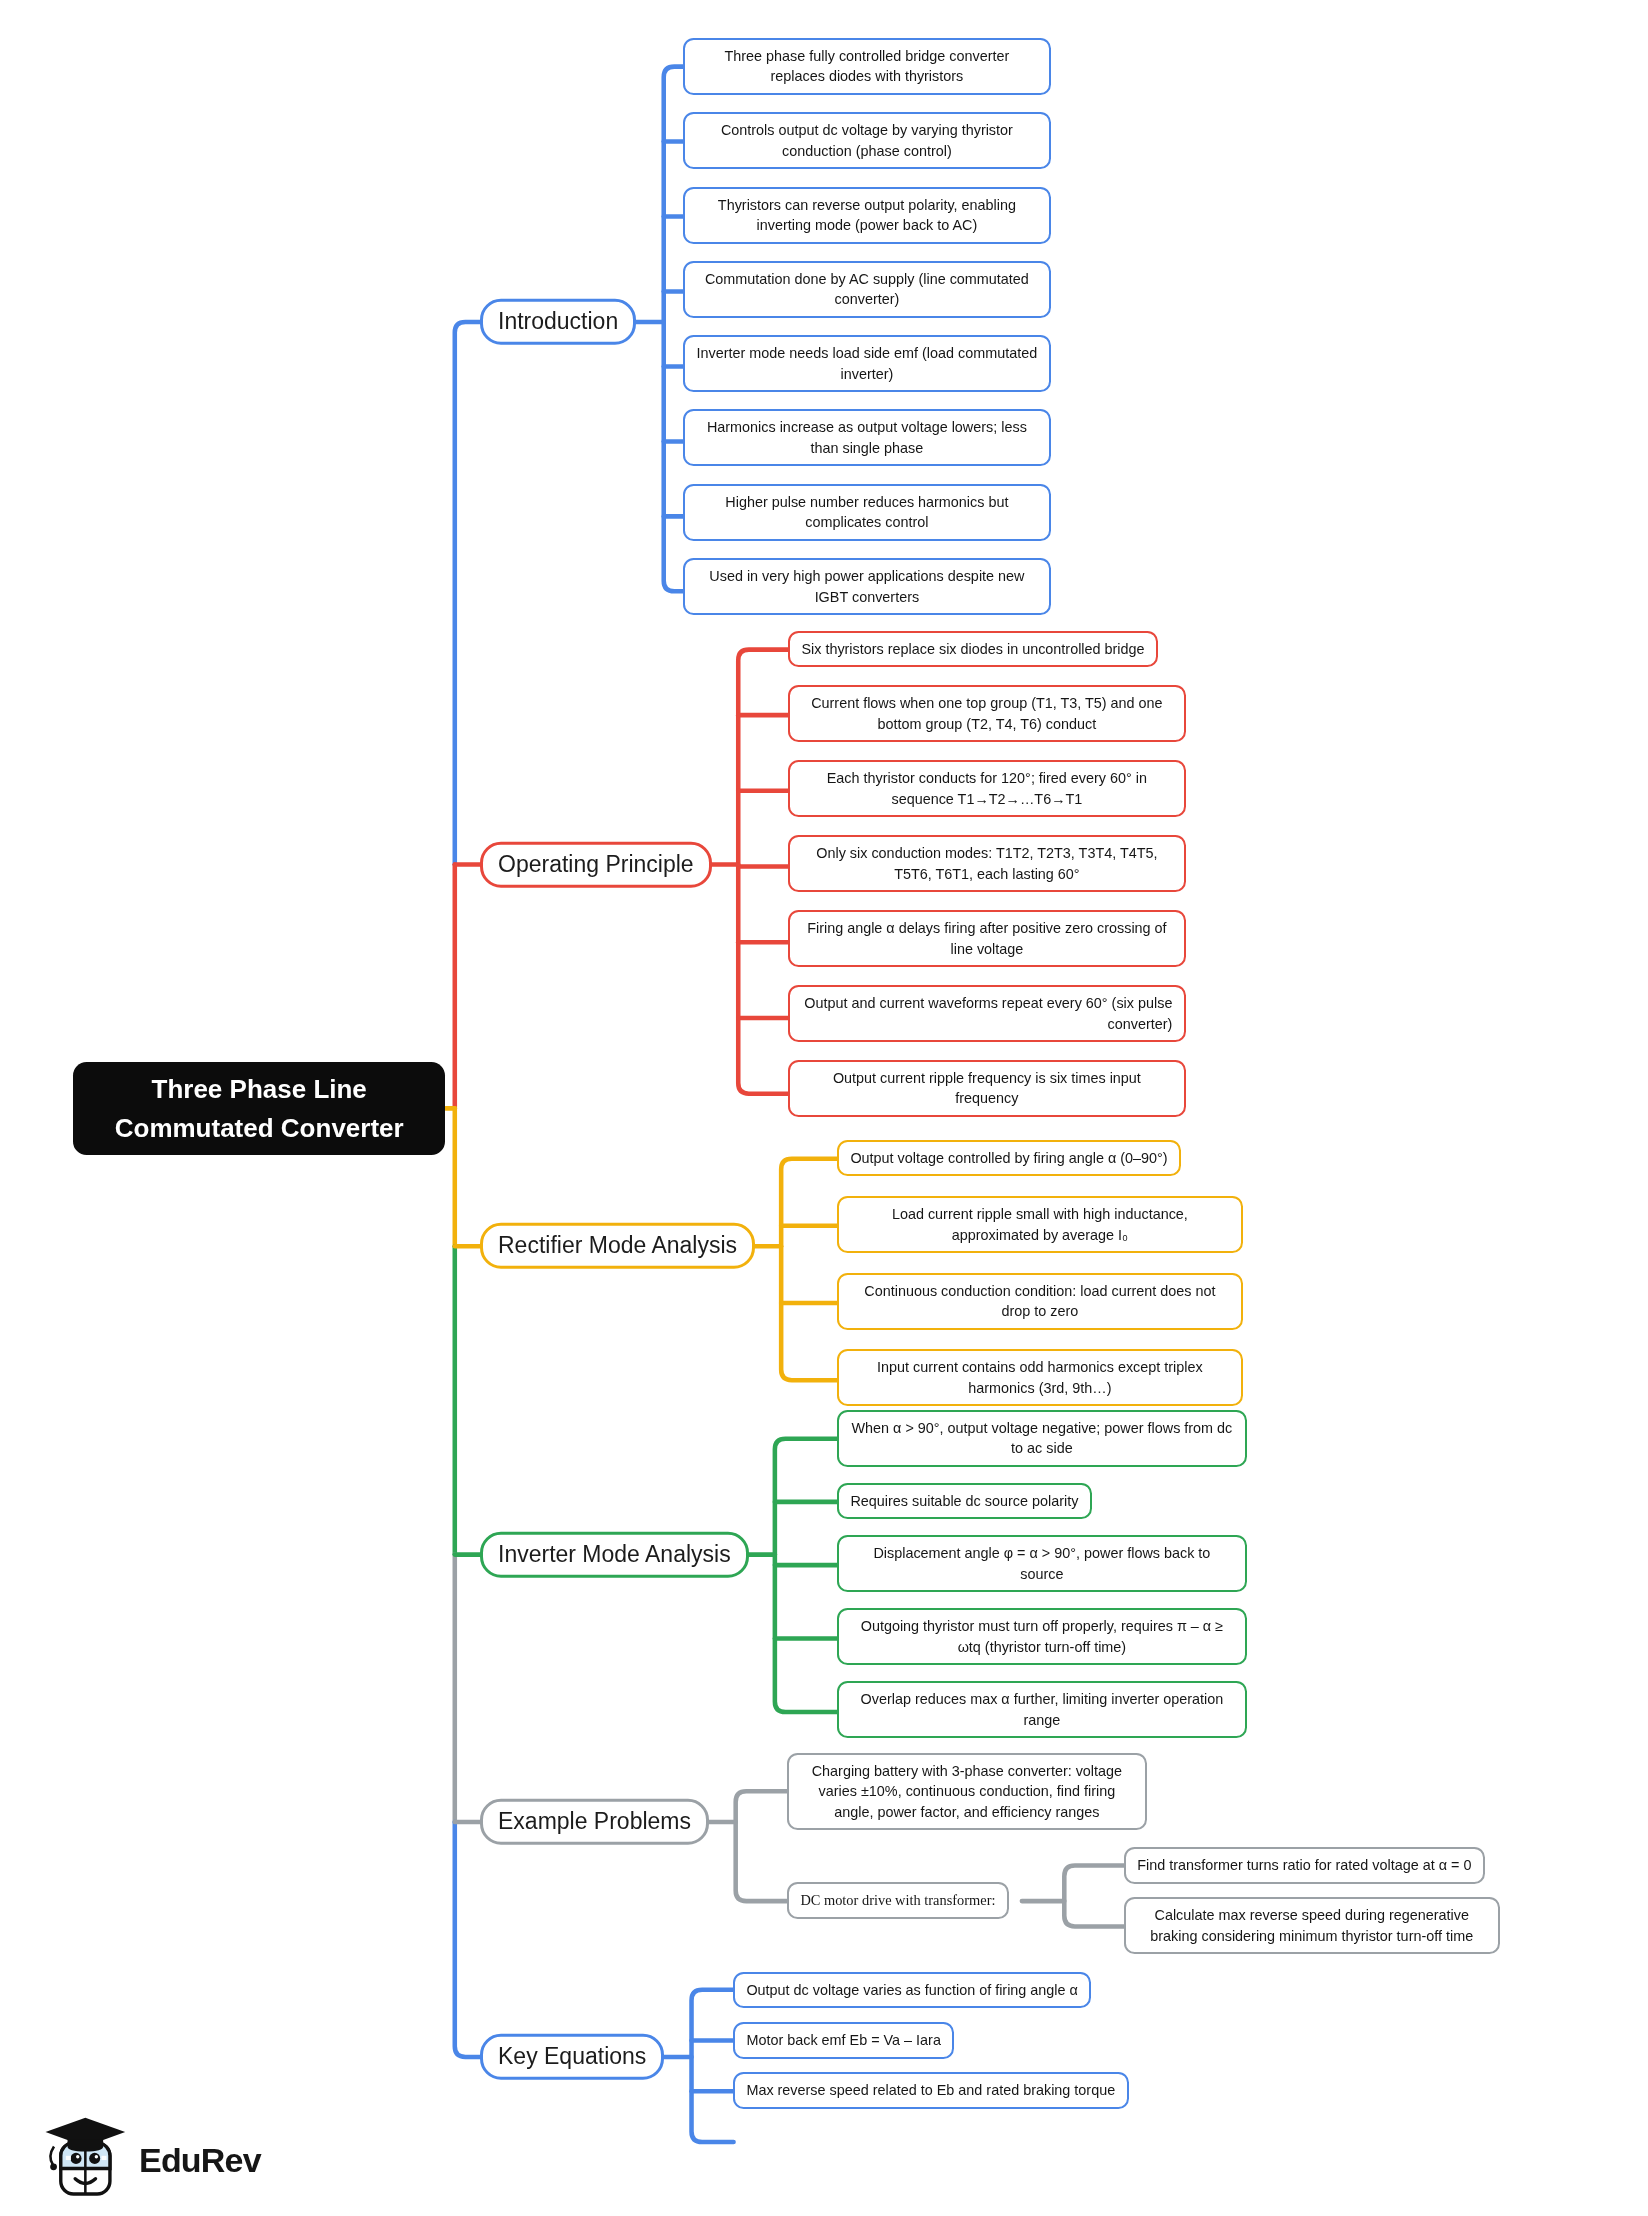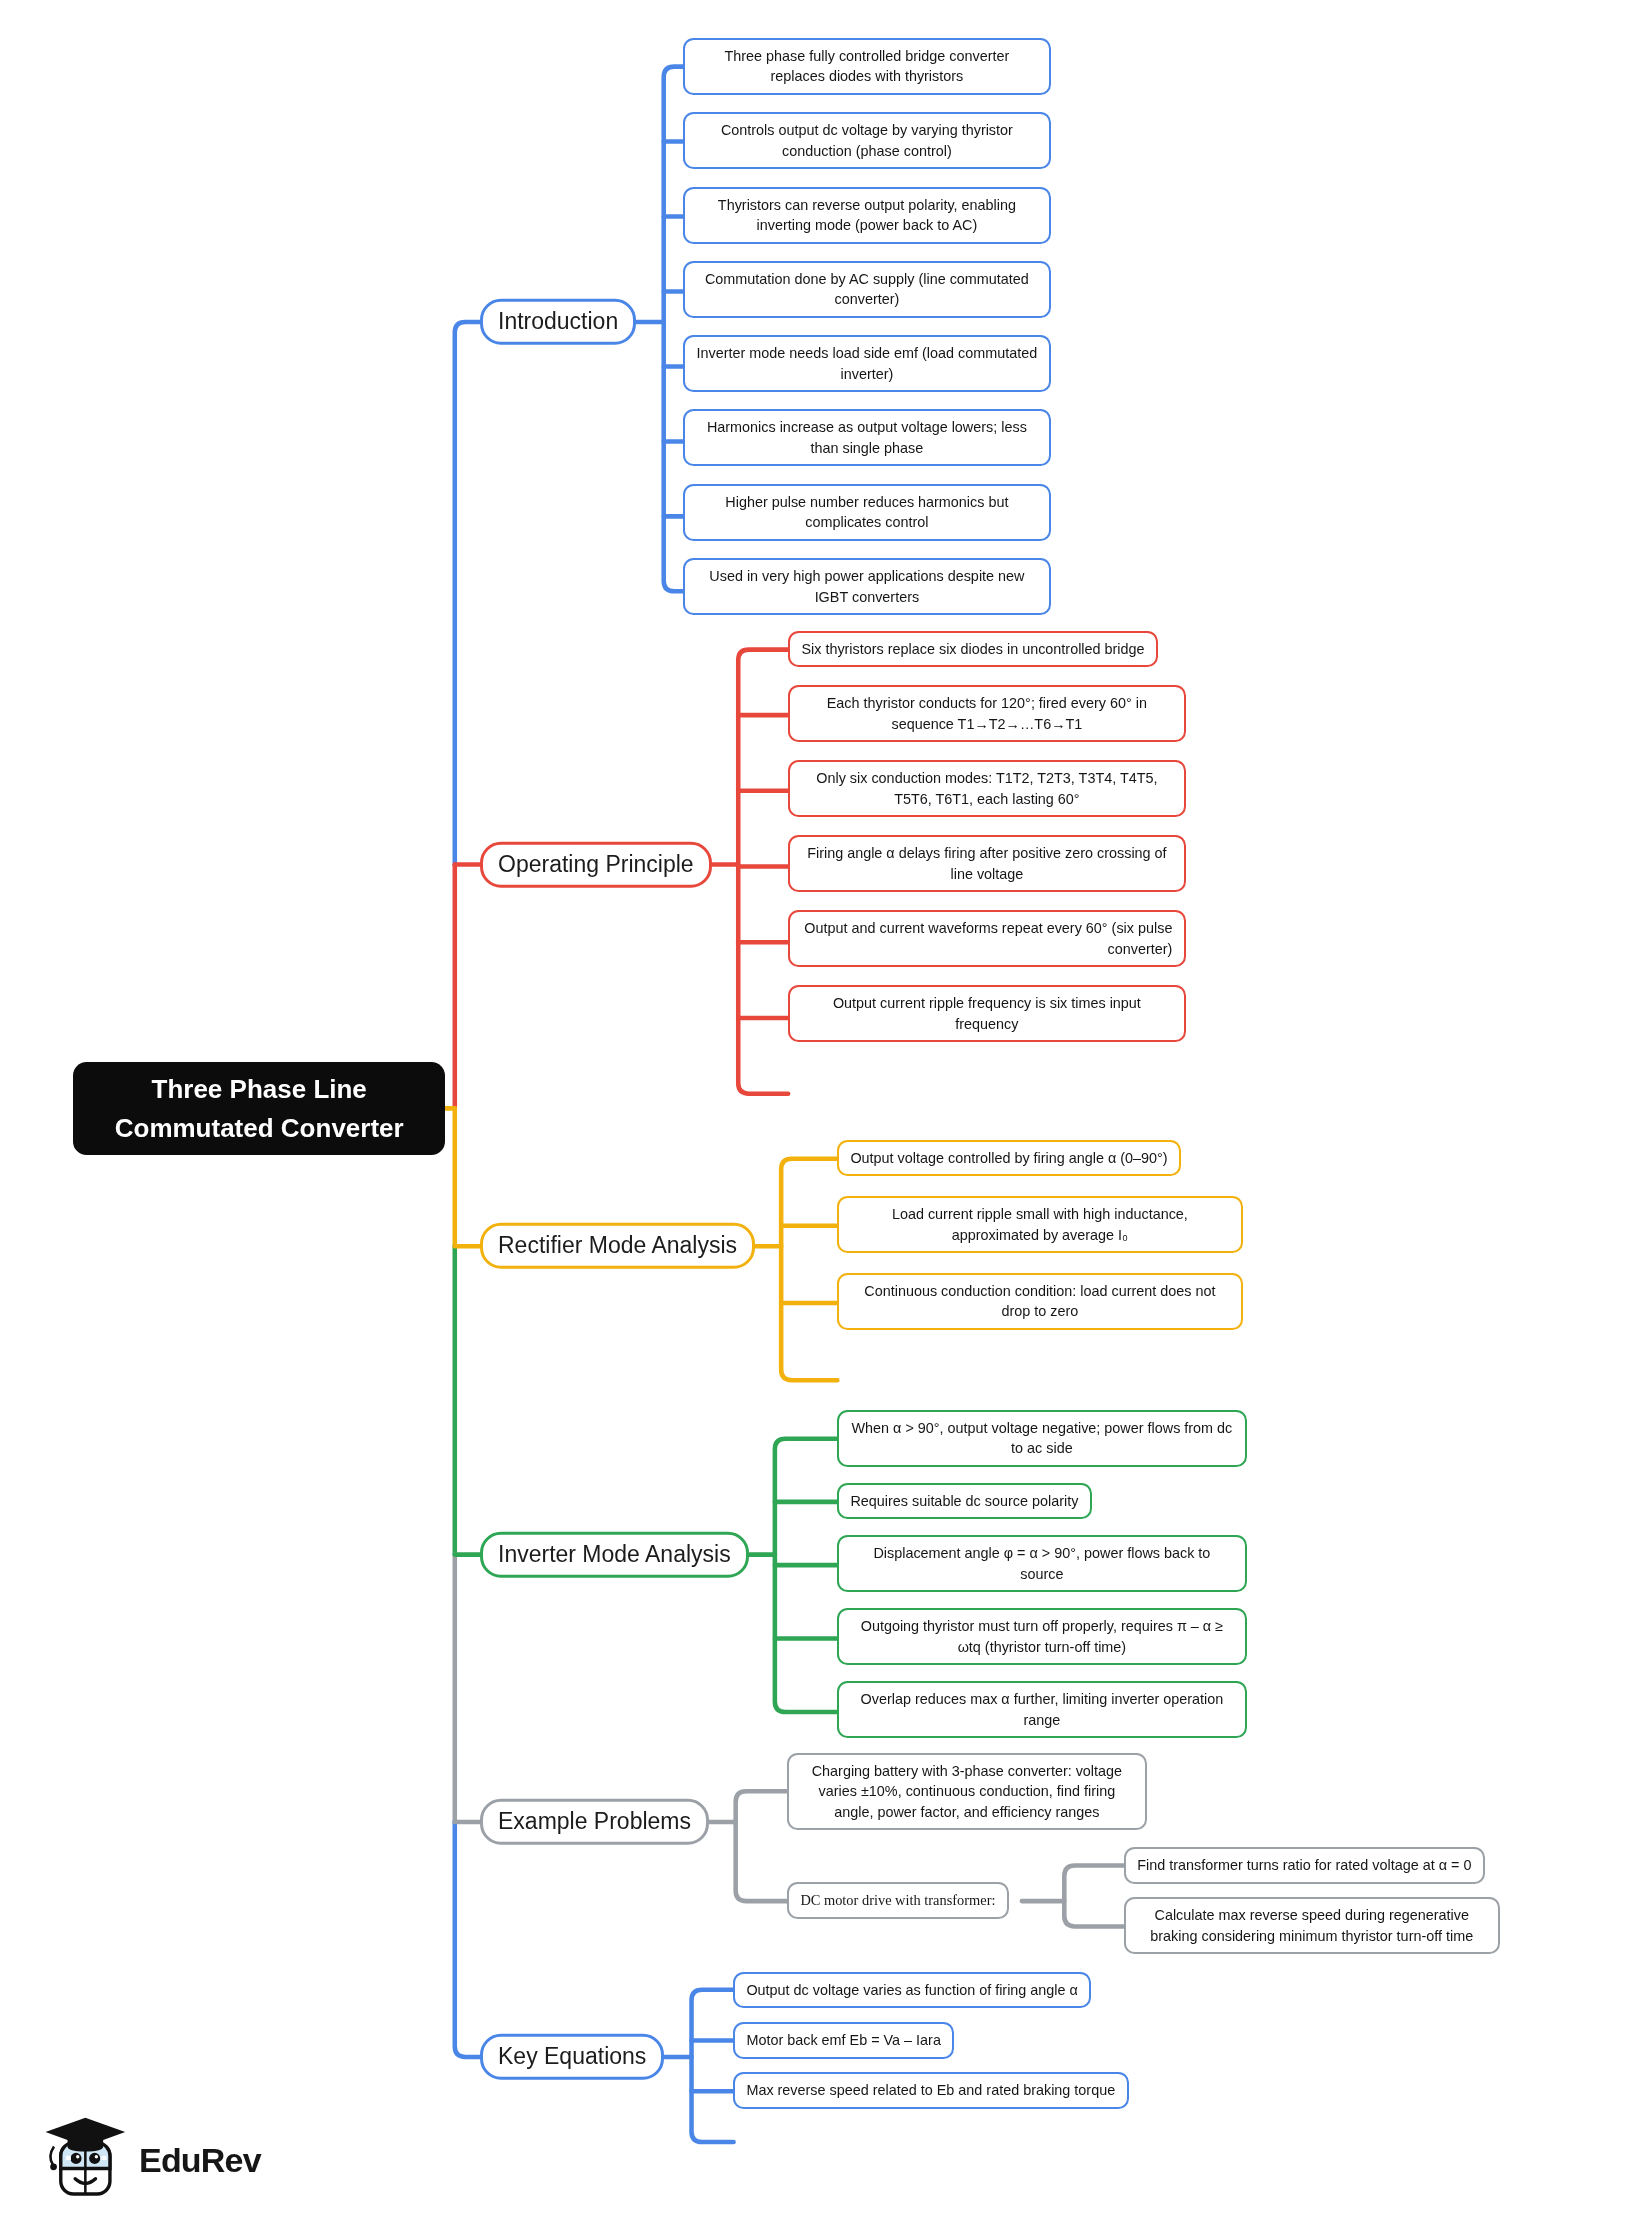--- a/index.html
+++ b/index.html
@@ -78,30 +78,32 @@
         <div class="node" style="border-color: rgb(74, 134, 232); max-width: 341px;">Controls output dc voltage by varying thyristor conduction (phase control)</div>
         <div class="node" style="border-color: rgb(74, 134, 232); max-width: 341px;">Thyristors can reverse output polarity, enabling inverting mode (power back to AC)</div>
         <div class="node" style="border-color: rgb(74, 134, 232); max-width: 341px;">Commutation done by AC supply (line commutated converter)</div>
         <div class="node" style="border-color: rgb(74, 134, 232); max-width: 341px;">Inverter mode needs load side emf (load commutated inverter)</div>
         <div class="node" style="border-color: rgb(74, 134, 232); max-width: 341px;">Harmonics increase as output voltage lowers; less than single phase</div>
         <div class="node" style="border-color: rgb(74, 134, 232); max-width: 341px;">Higher pulse number reduces harmonics but complicates control</div>
         <div class="node" style="border-color: rgb(74, 134, 232); max-width: 341px;">Used in very high power applications despite new IGBT converters</div>
       </div>
       <div class="abs column" style="left: 788px; top: 631px; gap: 18px;">
         <div class="node" style="border-color: rgb(232, 71, 59); max-width: 371px;">Six thyristors replace six diodes in uncontrolled bridge</div>
+        <div class="node" style="border-color: rgb(232, 71, 59); max-width: 371px;">Current flows when one top group (T1, T3, T5) and one bottom group (T2, T4, T6) conduct</div>
         <div class="node" style="border-color: rgb(232, 71, 59); max-width: 371px;">Each thyristor conducts for 120°; fired every 60° in sequence T1→T2→…T6→T1</div>
         <div class="node" style="border-color: rgb(232, 71, 59); max-width: 371px;">Only six conduction modes: T1T2, T2T3, T3T4, T4T5, T5T6, T6T1, each lasting 60°</div>
         <div class="node" style="border-color: rgb(232, 71, 59); max-width: 371px;">Firing angle α delays firing after positive zero crossing of line voltage</div>
         <div class="node" style="border-color: rgb(232, 71, 59); max-width: 371px; text-align: right;">Output and current waveforms repeat every 60° (six pulse converter)</div>
         <div class="node" style="border-color: rgb(232, 71, 59); max-width: 371px;">Output current ripple frequency is six times input frequency</div>
       </div>
       <div class="abs column" style="left: 837px; top: 1140px; gap: 19.7px;">
         <div class="node" style="border-color: rgb(242, 177, 12); max-width: 379px;">Output voltage controlled by firing angle α (0–90°)</div>
         <div class="node" style="border-color: rgb(242, 177, 12); max-width: 379px;">Load current ripple small with high inductance, approximated by average I₀</div>
         <div class="node" style="border-color: rgb(242, 177, 12); max-width: 379px;">Continuous conduction condition: load current does not drop to zero</div>
+        <div class="node" style="border-color: rgb(242, 177, 12); max-width: 379px;">Input current contains odd harmonics except triplex harmonics (3rd, 9th…)</div>
       </div>
       <div class="abs column" style="left: 837px; top: 1410px; gap: 16px;">
         <div class="node" style="border-color: rgb(46, 166, 84); max-width: 383px;">When α &gt; 90°, output voltage negative; power flows from dc to ac side</div>
         <div class="node" style="border-color: rgb(46, 166, 84); max-width: 383px;">Requires suitable dc source polarity</div>
         <div class="node" style="border-color: rgb(46, 166, 84); max-width: 383px;">Displacement angle φ = α &gt; 90°, power flows back to source</div>
         <div class="node" style="border-color: rgb(46, 166, 84); max-width: 383px;">Outgoing thyristor must turn off properly, requires π – α ≥ ωtq (thyristor turn-off time)</div>
         <div class="node" style="border-color: rgb(46, 166, 84); max-width: 383px;">Overlap reduces max α further, limiting inverter operation range</div>
       </div>
       <div class="abs column" style="left: 787px; top: 1753px; gap: 16.7px;">
         <div class="node" style="border-color: rgb(155, 161, 166); max-width: 333px;">Charging battery with 3-phase converter: voltage varies ±10%, continuous conduction, find firing angle, power factor, and efficiency ranges</div>

